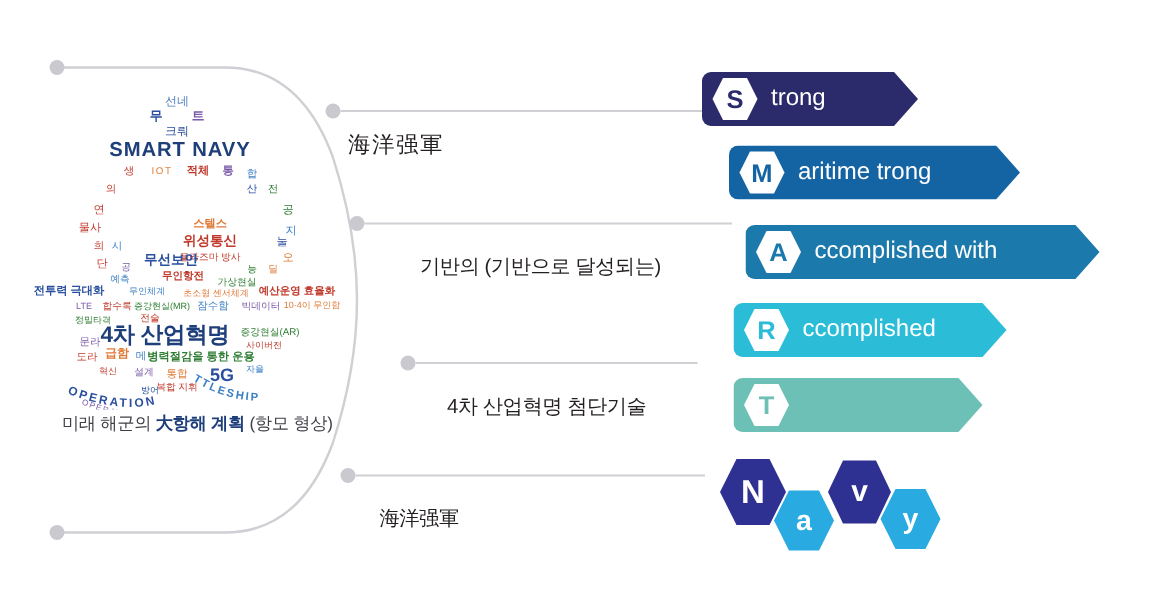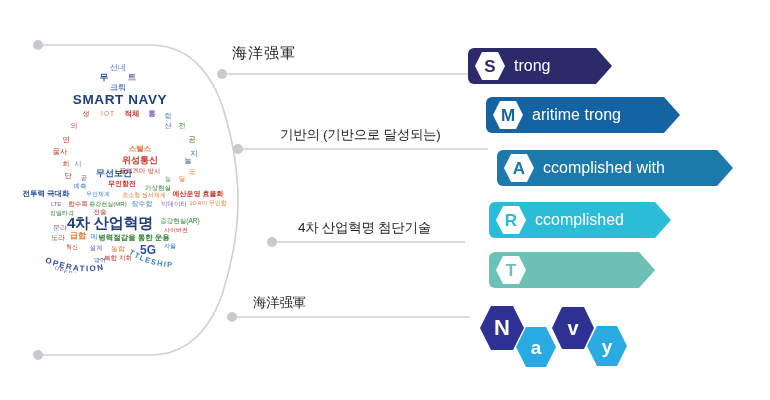--- a/index.html
+++ b/index.html
@@ -30,20 +30,21 @@
   }
   .caption b{color:#1f3f7a;font-weight:bold;}
 
   
   .branch-label{
     position:absolute;
     font-size:13.5px;
     color:#231f20;
     white-space:nowrap;
     letter-spacing:-0.3px;
+    margin-top:43px;
   }
   .branch-label.cn{
     font-family:"DejaVu Serif","Liberation Serif",serif;
     font-size:15px;
     letter-spacing:1px;
   }
 
   
   .banner{
     position:absolute;
@@ -193,20 +194,23 @@
           <textPath href="#hullB" startOffset="2%">SMART BATTLESHIP</textPath>
         </text>
         <path id="hullC" d="M 34 222 Q 84 242 118 220" fill="none"></path>
         <text font-size="5.5" fill="#7a5aa8" letter-spacing="1">
           <textPath href="#hullC" startOffset="6%">SMART OPERATION</textPath>
         </text>
       </g>
     </svg>
   </div>
 
+  <div class="caption">
+    <span>미래 해군의 </span><b>大항해 계획</b><span> (항모 형상)</span>
+  </div>
 
   <div class="branch-label cn" style="left:232px;top:44px;">海洋强軍</div>
   <div class="branch-label" style="left:280px;top:126px;">기반의 (기반으로 달성되는)</div>
   <div class="branch-label" style="left:298px;top:219px;">4차 산업혁명 첨단기술</div>
   <div class="branch-label" style="left:253px;top:294px;">海洋强軍</div>
 
   <div class="banner" id="row-s" style="left:468px;top:48px;">
     <svg class="shape" width="150" height="36" viewBox="0 0 150 36" xmlns="http://www.w3.org/2000/svg">
       <path d="M 6 0 H 128 L 144 18 L 128 36 H 6 A 6 6 0 0 1 0 30 V 6 A 6 6 0 0 1 6 0 Z" fill="#2b2a6b"></path>
     </svg>

